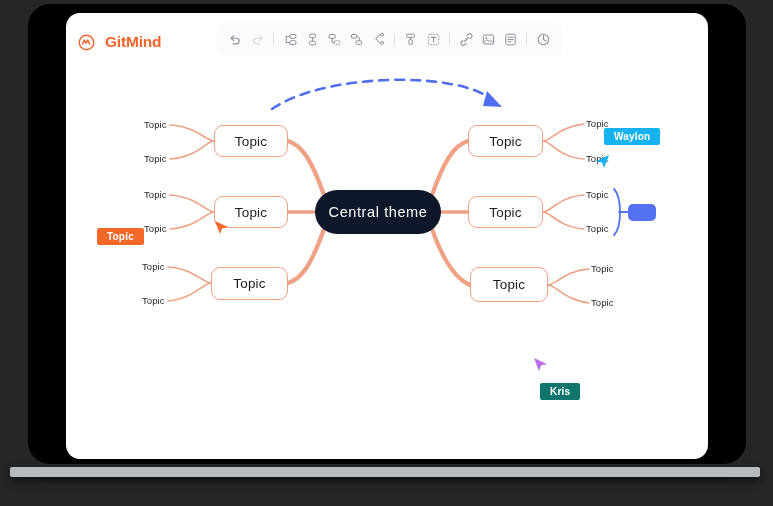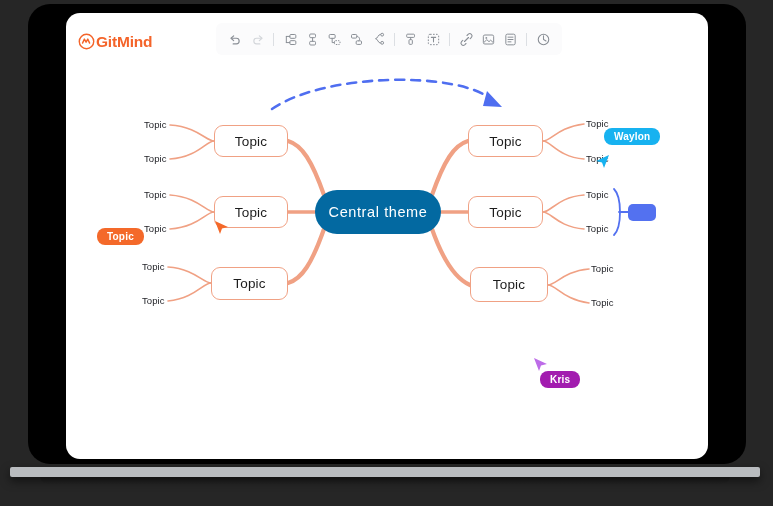--- a/index.html
+++ b/index.html
@@ -31,21 +31,21 @@
   }
 
   
   .screen{
     position:absolute; left:66px; top:13px; width:642px; height:446px;
     background:#fff; border-radius:14px; overflow:hidden;
   }
 
   
   .app-header{ position:absolute; left:0; top:0; width:100%; height:52px; }
-  .brand{ position:absolute; left:12px; top:20px; display:flex; align-items:flex-start; gap:1px; }
+  .brand{ position:absolute; left:12px; top:20px; display:flex; align-items:flex-end; gap:10px; }
   .brand-mark{ width:17px; height:17px; position:relative; }
   .brand-text{ font-size:15.5px; font-weight:bold; color:#f4642a; letter-spacing:-.2px; }
 
   .toolbar{
     position:absolute; left:150px; top:10px;
     height:32px; background:#fbfbfc; border-radius:6px;
     display:flex; align-items:center; padding:0 8px; gap:0px;
   }
   .tb-btn{
     width:22px; height:22px; display:flex; align-items:center; justify-content:center;
@@ -59,32 +59,32 @@
   .canvas{ position:absolute; left:0; top:52px; width:642px; height:394px; }
   .canvas svg.wires{ position:absolute; left:0; top:0; width:642px; height:394px; }
 
   
   .node{
     position:absolute; background:#fff; border:1.6px solid #f0a184;
     border-radius:9px; display:flex; align-items:center; justify-content:center;
     font-size:13.5px; color:#1d1d1d; letter-spacing:.2px;
   }
   .central{
-    position:absolute; background:#0369a1; border-radius:22px;
+    position:absolute; background:#0f172a; border-radius:22px;
     display:flex; align-items:center; justify-content:center;
     color:#fff; font-size:14.5px; letter-spacing:.6px;
   }
   .leaf{
     position:absolute; font-size:9.5px; color:#24252a; white-space:nowrap;
     letter-spacing:.1px;
   }
 
   
   .cursor-tag{
-    position:absolute; border-radius:8px; color:#fff;
+    position:absolute; border-radius:2px; color:#fff;
     font-size:10px; font-weight:bold; padding:3px 10px; letter-spacing:.2px;
     white-space:nowrap;
   }
   .cursor-arrow{ position:absolute; width:0; height:0; }
 
   
   .sel-chip{
     position:absolute; width:28px; height:17px; border-radius:5px; background:#5371f0;
   }
 </style>
@@ -305,17 +305,17 @@
           <path d="M1 1 L14 7 L8 8.5 L6 14 Z" fill="#f4692a"></path>
         </svg>
       </span>
       <div class="cursor-tag" style="left:31px; top:163px; background:#f4692a;">Topic</div>
 
       <span class="cursor-arrow" style="left:467px; top:292px;">
         <svg width="16" height="16" viewBox="0 0 16 16">
           <path d="M1 1 L14 7 L8 8.5 L6 14 Z" fill="#bd6ce8"></path>
         </svg>
       </span>
-      <div class="cursor-tag" style="left:474px; top:306px; background:#a21caf;">Kris</div>
+      <div class="cursor-tag" style="left:474px; top:318px; background:#0f766e;">Kris</div>
 
     </div>
   </div>
 </div>
 
 </body></html>

